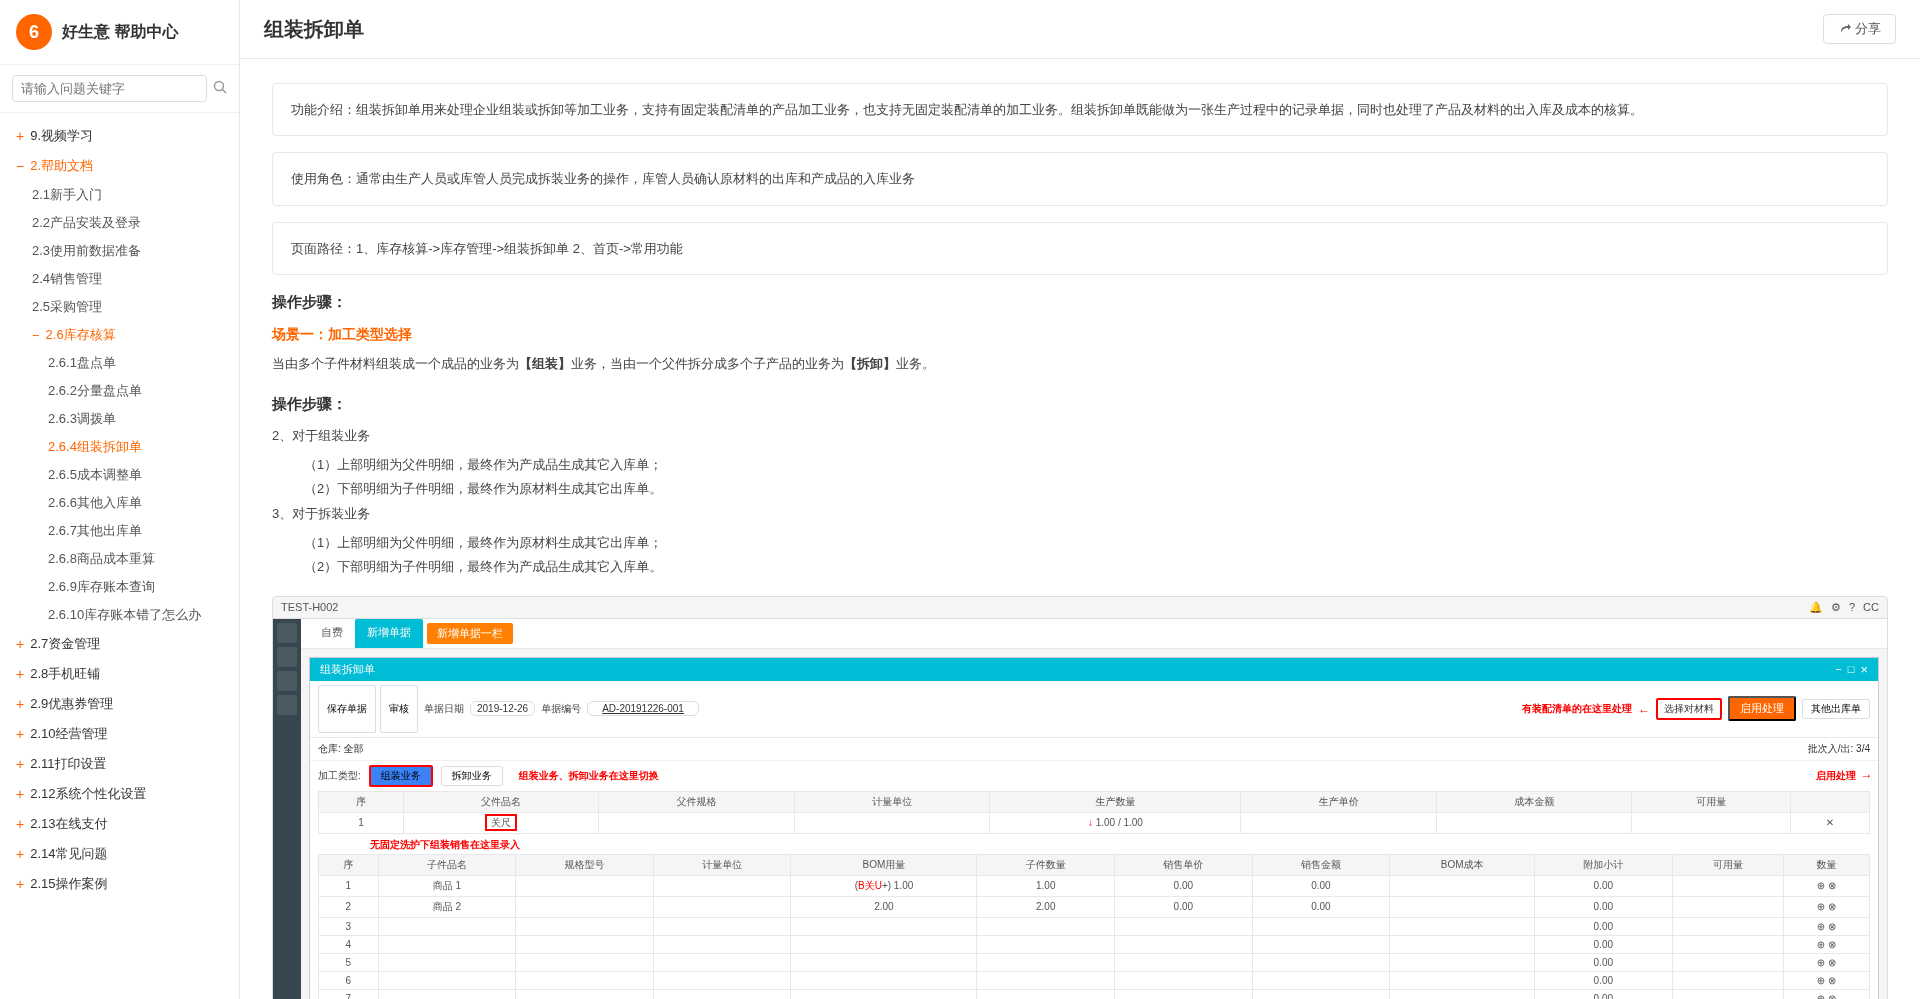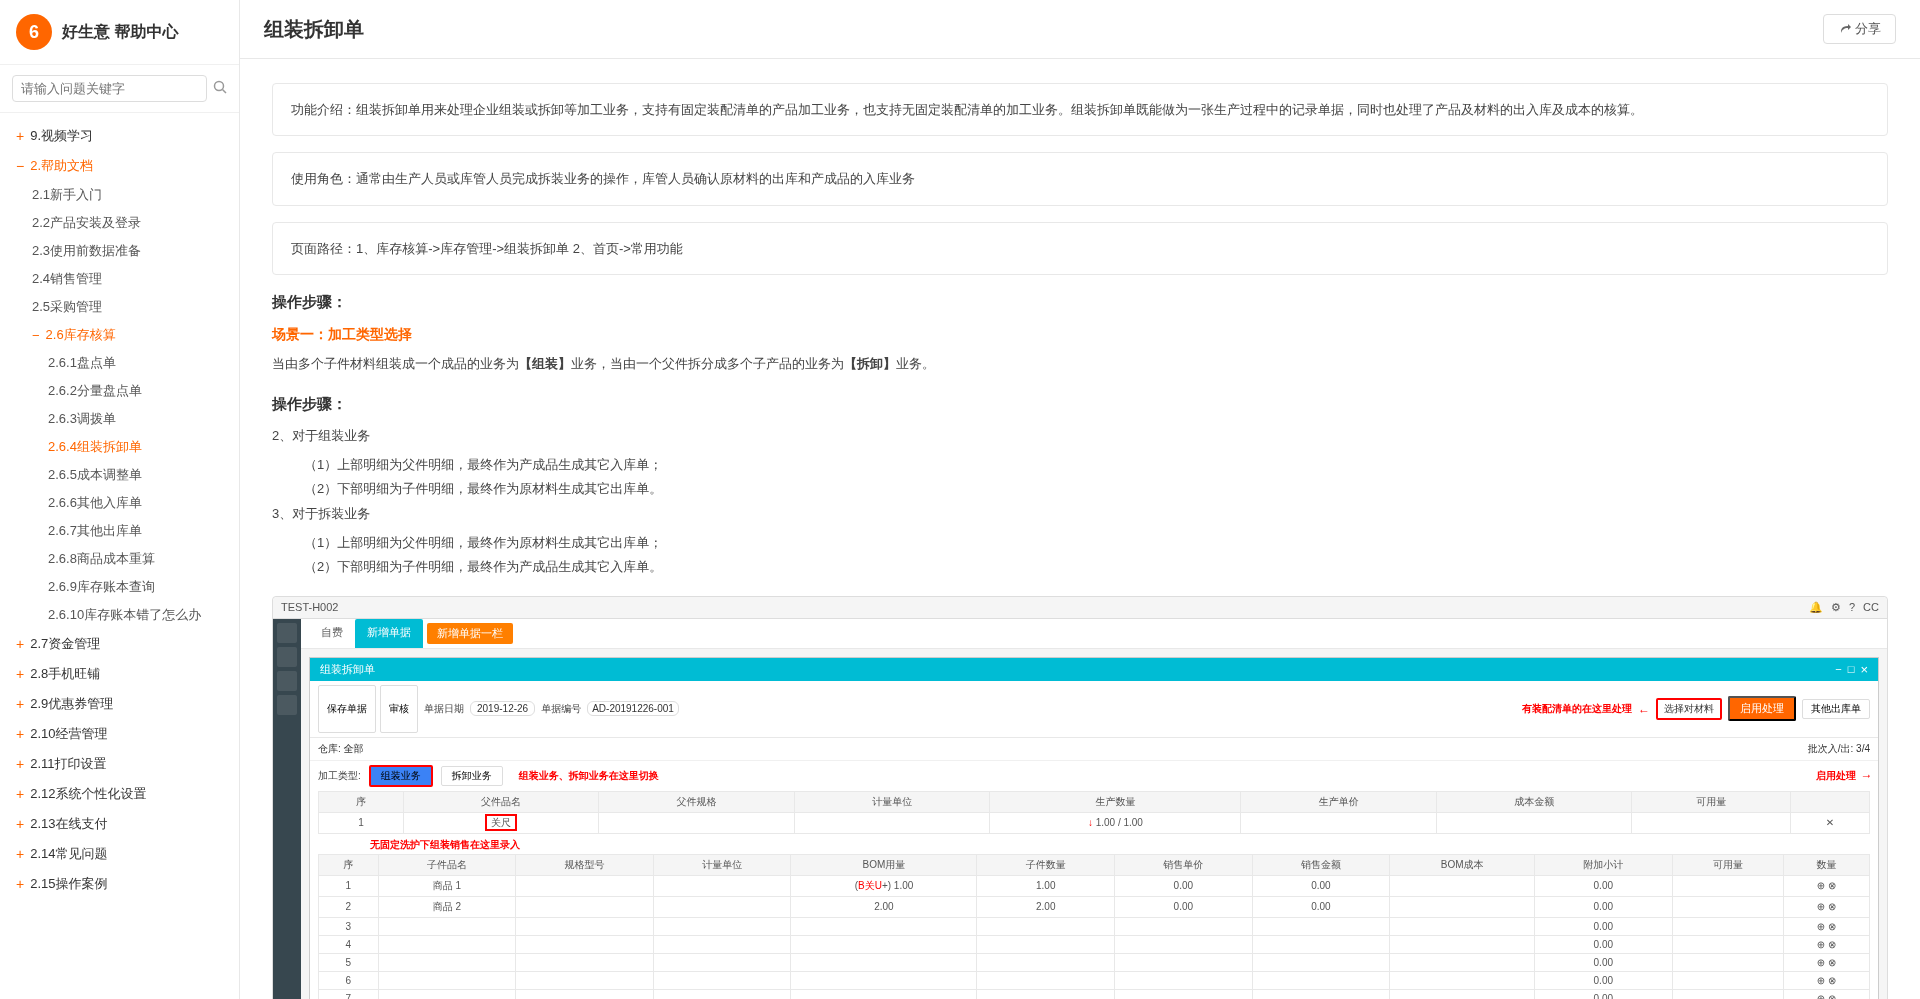--- a/index.html
+++ b/index.html
@@ -502,21 +502,21 @@
                   <div style="display:flex; align-items:center; padding: 4px 8px; gap:6px; border-bottom:1px solid #e8e8e8; flex-wrap:wrap;">
                     <div style="display:flex; gap:4px;">
                       <button style="font-size:10px;padding:16px 8px;border:1px solid #ddd;background:#fff;border-radius:2px;cursor:pointer;">保存单据</button>
                       <button style="font-size:10px;padding:2px 8px;border:1px solid #ddd;background:#fff;border-radius:2px;cursor:pointer;">审核</button>
                     </div>
 
                     <span style="font-size:10px;color:#444;">单据日期</span>
                     <span style="font-size:10px;border:1px solid #ddd;padding:1px 6px;border-radius:6px;">2019-12-26</span>
 
                     <span style="font-size:10px;color:#444;">单据编号</span>
-                    <span style="font-size:10px;border:1px solid #ddd;padding:1px 4px;border-radius:6px;">AD-20191226-001</span>
+                    <span style="font-size:10px;border:1px solid #ddd;padding:1px 14px;border-radius:6px;text-decoration:underline;">AD-20191226-001</span>
 
                     <span style="flex:1"></span>
 
                     <span style="color:#f00;font-size:10px;font-weight:bold;">有装配清单的在这里处理</span>
                     <span style="color:#f00;font-size:12px;">←</span>
 
                     <div style="border:2px solid #f00;padding:2px 6px;border-radius:2px;">
                       <span style="font-size:10px;">选择对材料</span>
                     </div>
 

